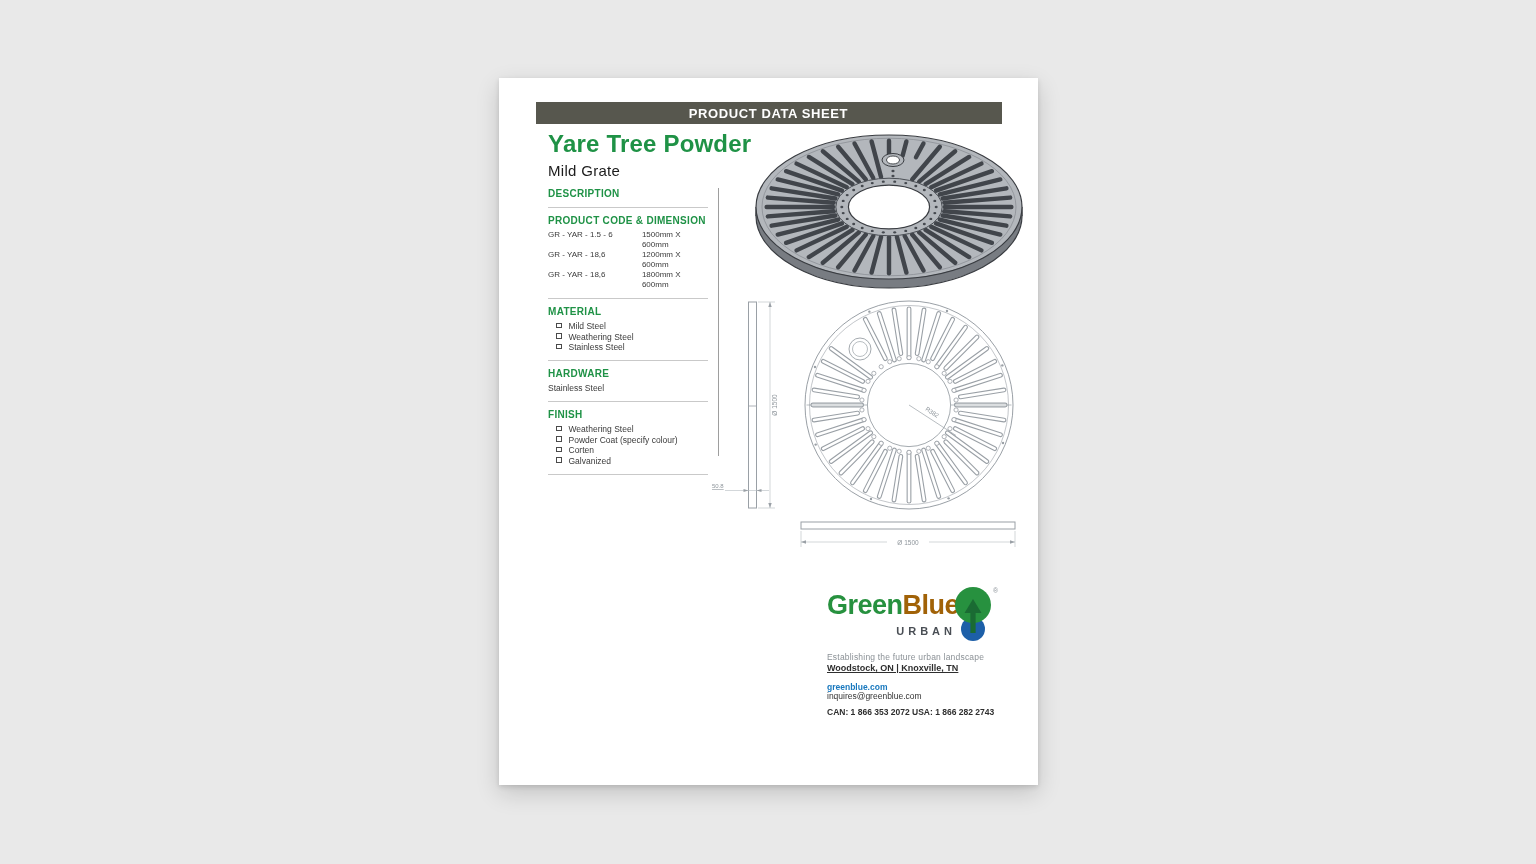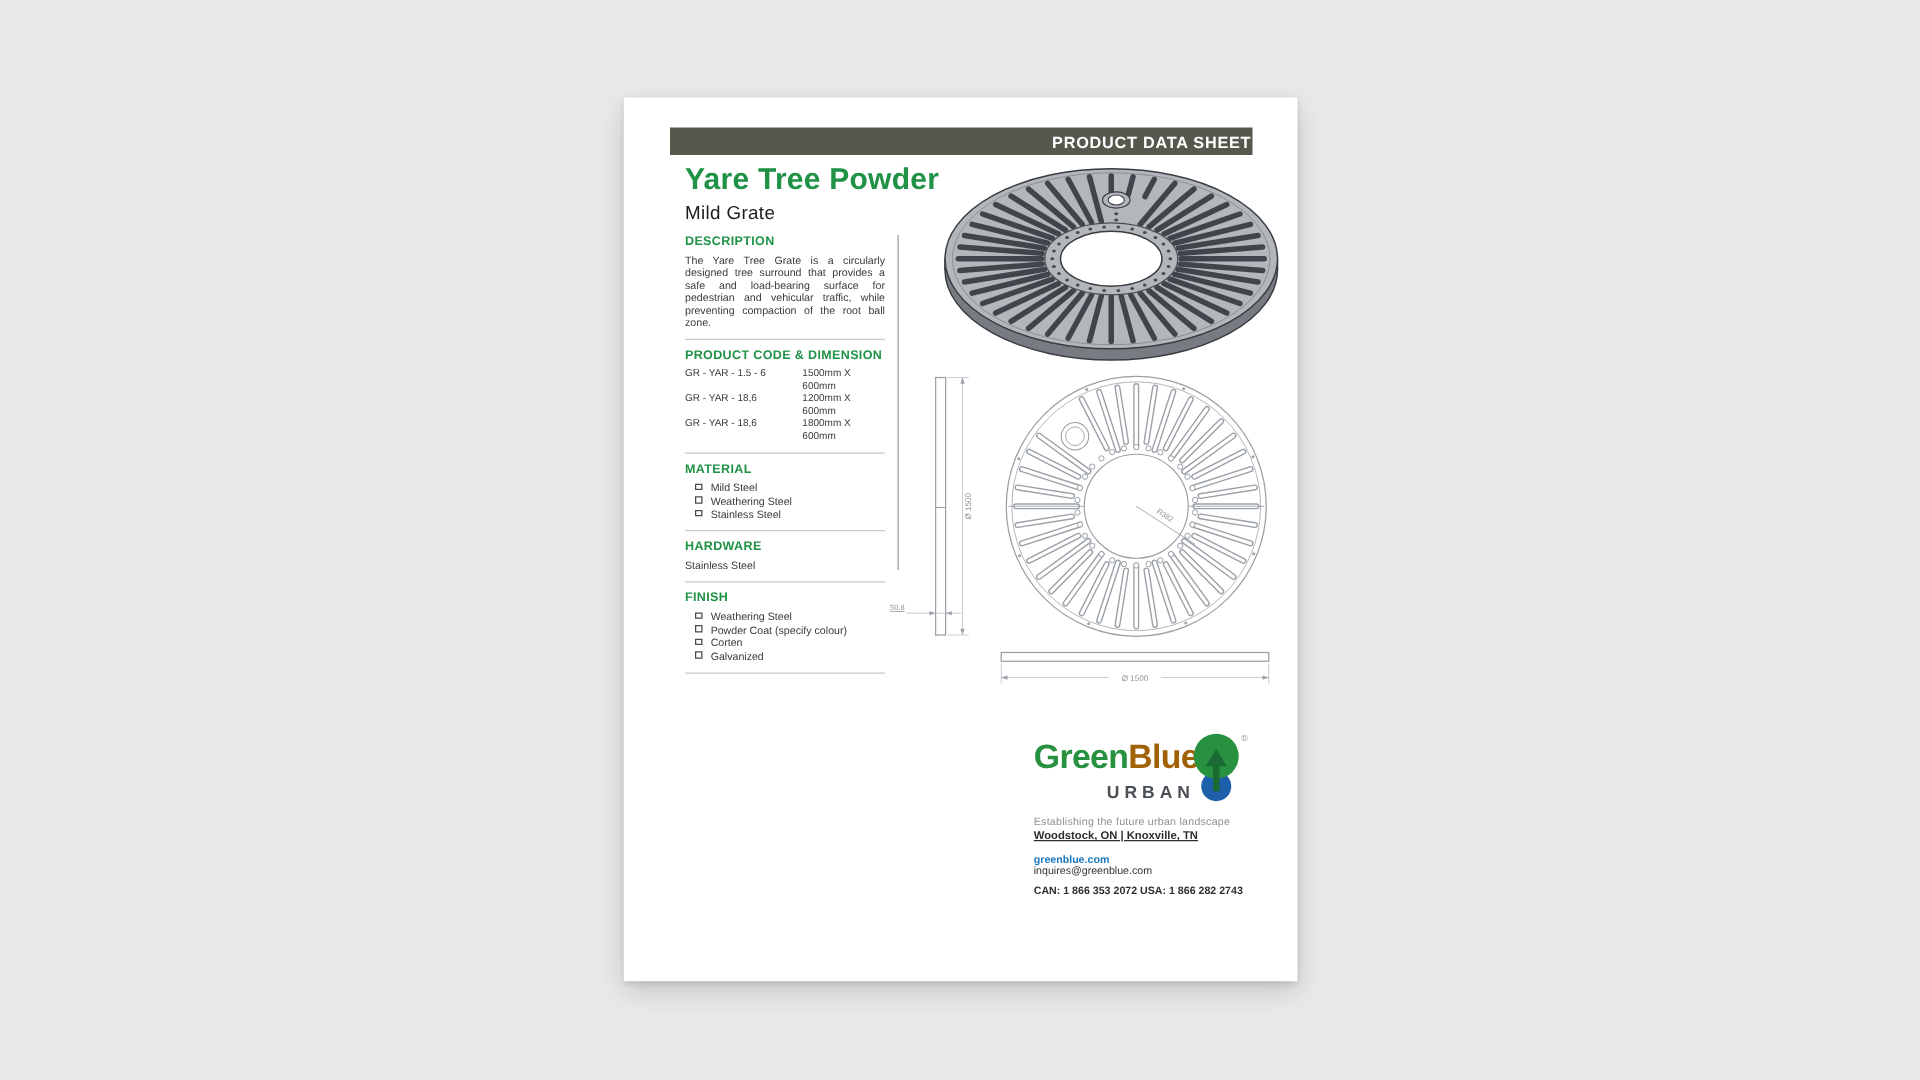--- a/index.html
+++ b/index.html
@@ -4,21 +4,21 @@
 <style>
   * { margin:0; padding:0; box-sizing:border-box; }
   html,body { background:#e9e9e9; }
   body { font-family:"Liberation Sans", sans-serif; }
   .stage { position:relative; width:1536px; height:864px; background:#e9e9e9; overflow:hidden; }
   .page { position:absolute; left:499px; top:78px; width:539px; height:707px; background:#ffffff;
           box-shadow:0 8px 22px rgba(0,0,0,.16), 0 2px 5px rgba(0,0,0,.12); }
 
   .header-bar { position:absolute; left:37px; top:24px; width:466px; height:22px; background:#57574e;
                 color:#ffffff; font-size:13px; font-weight:600; letter-spacing:.6px;
-                display:flex; align-items:center; justify-content:flex-end; padding-right:1px; }
+                display:flex; align-items:center; justify-content:center; padding-right:1px; }
 
   .page-title { position:absolute; left:49px; top:52px; font-size:24px; font-weight:bold; color:#1f9246; letter-spacing:.2px; }
   .page-subtitle { position:absolute; left:49px; top:84px; font-size:15px; color:#1c1c1c; letter-spacing:.3px; }
 
   .left-col { position:absolute; left:49px; top:110px; width:160px; }
   .sec-heading { font-size:10px; font-weight:bold; color:#1f9246; letter-spacing:.3px; margin-bottom:4px; }
   .desc-text { font-size:8.5px; line-height:10px; color:#3a3a3a; text-align:justify; }
   .sep { border:none; border-top:1px solid #c9c9c9; margin:8px 0 7px 0; }
   .pc-row { display:flex; font-size:8px; color:#3a3a3a; line-height:10px; }
   .pc-code { width:96px; }
@@ -28,21 +28,21 @@
   .hw-value { font-size:8.5px; color:#3a3a3a; line-height:10px; }
   .opts { margin-top:3px; }
   .col-divider { position:absolute; left:219px; top:110px; width:1px; height:268px; background:#9e9e9e; }
 
   svg text { font-family:"Liberation Sans", sans-serif; fill:#8e959b; }
   .drw { position:absolute; }
 
   .logo-text { position:absolute; left:328px; top:512px; font-size:27px; font-weight:bold; letter-spacing:-.5px; }
   .logo-green { color:#27913f; }
   .logo-blue { color:#a16207; }
-  .logo-urban { position:absolute; left:328px; top:547px; width:129px; text-align:right; font-size:14px;
+  .logo-urban { position:absolute; left:328px; top:547px; width:129px; text-align:right; font-size:11px;
                 font-weight:bold; letter-spacing:4px; color:#4a4f55; }
   .logo-icon { position:absolute; left:455px; top:505px; }
   .logo-tagline { position:absolute; left:328px; top:574px; font-size:8.5px; color:#8b9196; letter-spacing:.2px; }
   .footer-locations { position:absolute; left:328px; top:585px; font-size:9px; font-weight:bold; color:#2e2e2e;text-decoration:underline; }
   .footer-web { position:absolute; left:328px; top:604px; font-size:8.5px; font-weight:bold; color:#1878be; text-decoration:none; }
   .footer-email { position:absolute; left:328px; top:613px; font-size:8.5px; font-weight:normal; color:#333333; }
   .footer-phones { position:absolute; left:328px; top:629px; font-size:8.5px; font-weight:bold; color:#2e2e2e; }
 </style>
 </head>
 <body>
@@ -52,21 +52,20 @@
 
     <div class="header-bar">
       <span>PRODUCT DATA SHEET</span>
     </div>
 
     <div class="page-title">Yare Tree Powder</div>
     <div class="page-subtitle">Mild Grate</div>
 
     <div class="left-col">
       <div class="sec-heading">DESCRIPTION</div>
-      <div class="desc-text">The Yare Tree Grate is a circularly designed tree surround that provides a safe and load-bearing surface for pedestrian and vehicular traffic, while preventing compaction of the root ball zone.</div>
       <hr class="sep">
 
       <div class="sec-heading">PRODUCT CODE &amp; DIMENSION</div>
       <div>
         <div class="pc-row">
           <span class="pc-code">GR - YAR - 1.5 - 6</span>
           <span>1500mm X 600mm</span>
         </div>
         <div class="pc-row">
           <span class="pc-code">GR - YAR - 18,6</span>

